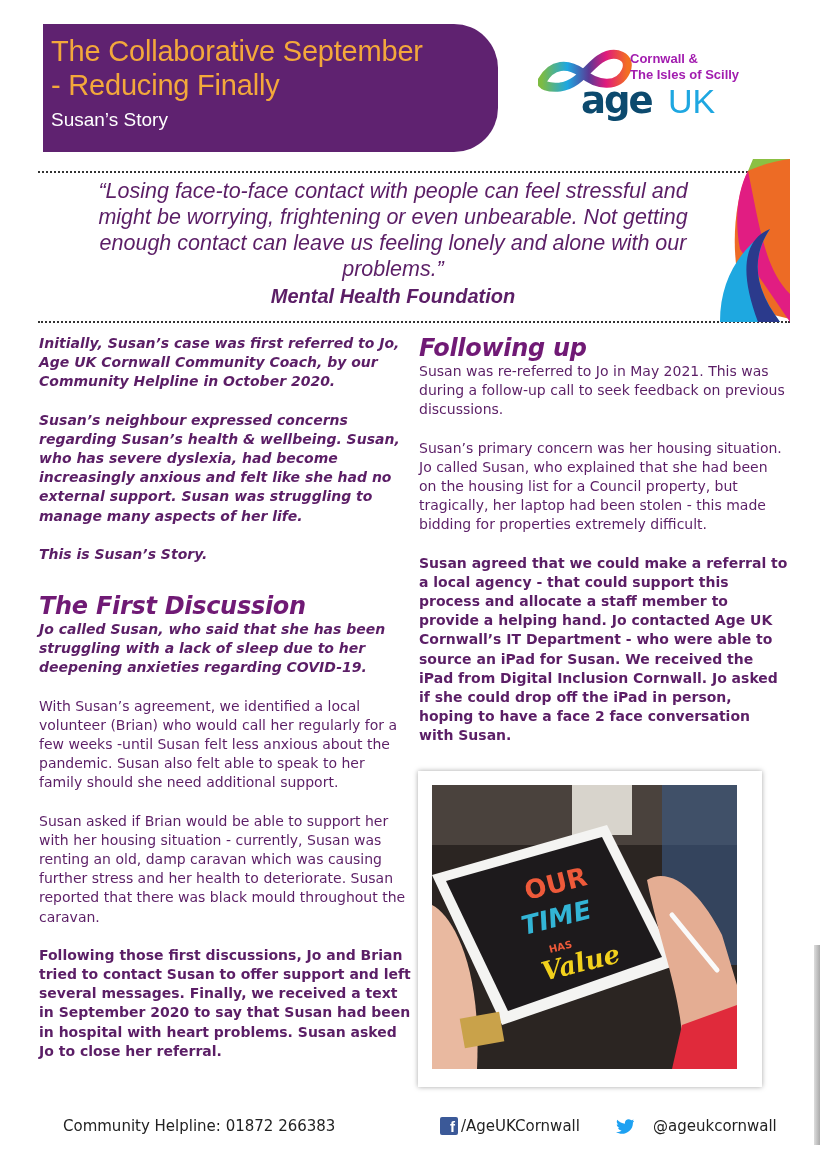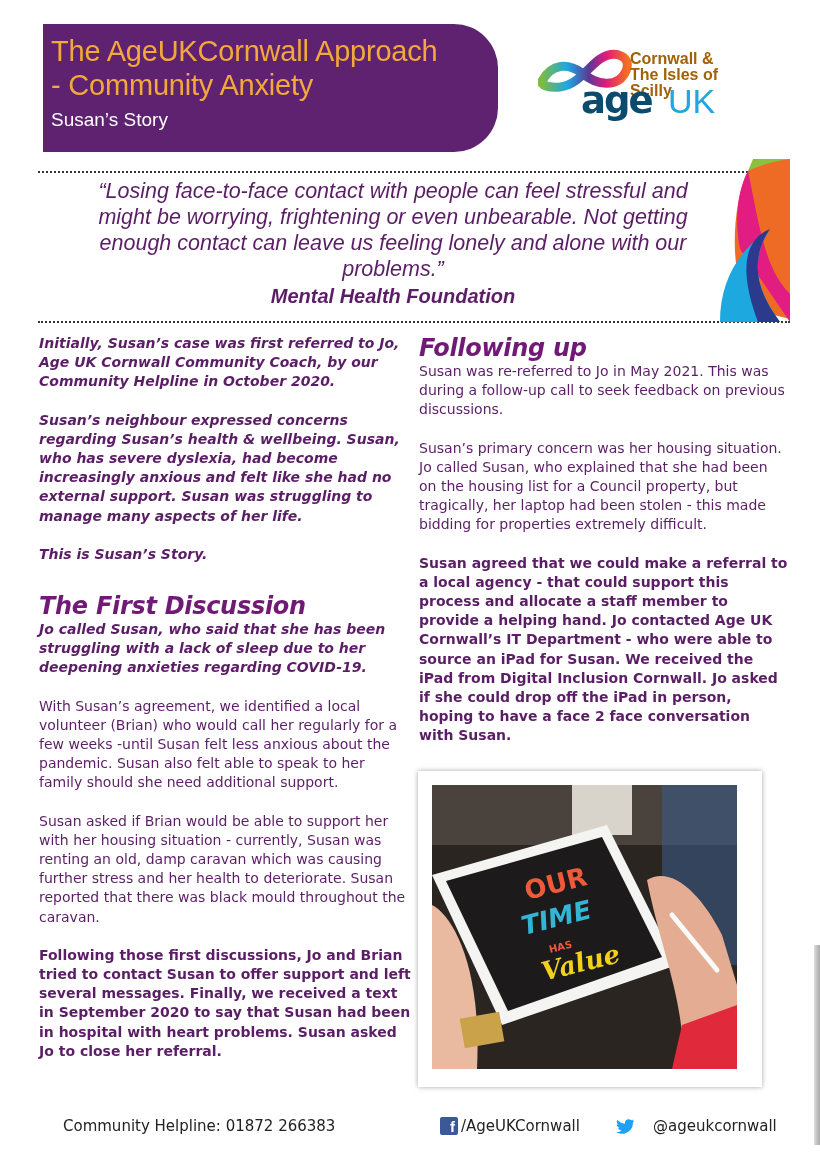--- a/index.html
+++ b/index.html
@@ -11,21 +11,21 @@
     background: #5f2270; border-radius: 0 44px 44px 0;
     padding: 10px 0 0 8px;
   }
   .title-banner .t1, .title-banner .t2 {
     font-family: "Liberation Sans", sans-serif; font-size: 29px; color: #f3a83b; line-height: 34px; white-space: nowrap;
     letter-spacing: -0.2px;
   }
   .title-banner .sub { font-family: "Liberation Sans", sans-serif; font-size: 19px; color: #ffffff; margin-top: 7px; }
 
   .logo { position: absolute; left: 536px; top: 45px; width: 220px; height: 85px; }
-  .logo .loc { position: absolute; left: 94px; top: 6px; font-family: "Liberation Sans", sans-serif; font-weight: bold; font-size: 16px; color: #a16207; line-height: 16px; }
+  .logo .loc { position: absolute; left: 94px; top: 6px; font-family: "Liberation Sans", sans-serif; font-weight: bold; font-size: 13px; color: #a21caf; line-height: 16px; }
   .logo .age { position: absolute; left: 45px; top: 34px; font-family: "DejaVu Sans", sans-serif; font-weight: bold; font-size: 37px; color: #0c4a6e; letter-spacing: -2px; }
   .logo .uk { position: absolute; left: 132px; top: 37px; font-family: "Liberation Sans", sans-serif; font-size: 34px; color: #1ea7e1; }
   .logo svg { position: absolute; left: 2px; top: 0; }
 
   .dots { position: absolute; left: 38px; height: 0; border-top: 2px dotted #333; }
   .dots.top { top: 171px; width: 714px; }
   .dots.bottom { top: 321px; width: 752px; }
 
   .quote-art { position: absolute; left: 720px; top: 159px; width: 70px; height: 163px; }
 
@@ -54,22 +54,22 @@
   .footer { position: absolute; top: 1117px; font-family: "DejaVu Sans", sans-serif; font-size: 15px; color: #222; }
   .footer.helpline { left: 63px; }
   .footer.fb { left: 440px; display: flex; align-items: center; gap: 3px; }
   .footer.tw { left: 616px; display: flex; align-items: center; gap: 19px; }
   .fb-icon { width: 18px; height: 18px; background: #3b5998; color: #fff; font-weight: bold; font-family: "Liberation Sans", sans-serif; font-size: 15px; text-align: right; padding-right: 3px; line-height: 20px; border-radius: 2px; }
 </style>
 </head>
 <body>
 
 <div class="title-banner">
-  <div class="t1">The AgeUKCornwall Approach</div>
-  <div class="t2"> - Community Anxiety</div>
+  <div class="t1">The Collaborative September</div>
+  <div class="t2"> - Reducing Finally</div>
   <div class="sub">Susan’s Story</div>
 </div>
 
 <div class="logo">
   <svg width="100" height="50" viewBox="0 0 100 50">
     <defs>
       <linearGradient id="rib" x1="0" x2="1" y1="0" y2="0">
         <stop offset="0" stop-color="#7dbb42"></stop>
         <stop offset="0.3" stop-color="#1ea7e1"></stop>
         <stop offset="0.55" stop-color="#5a3a95"></stop>

